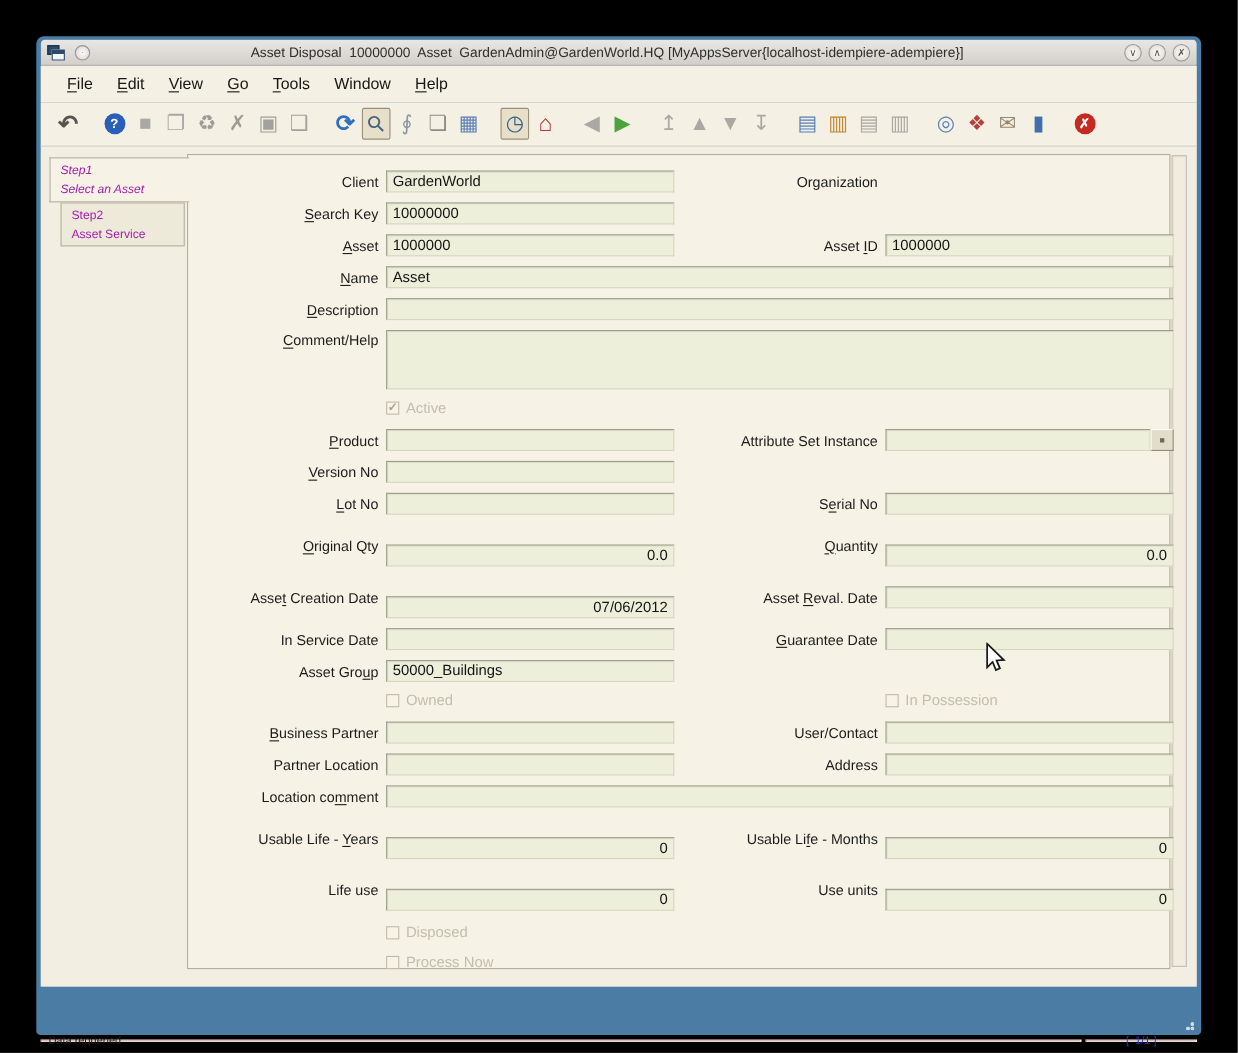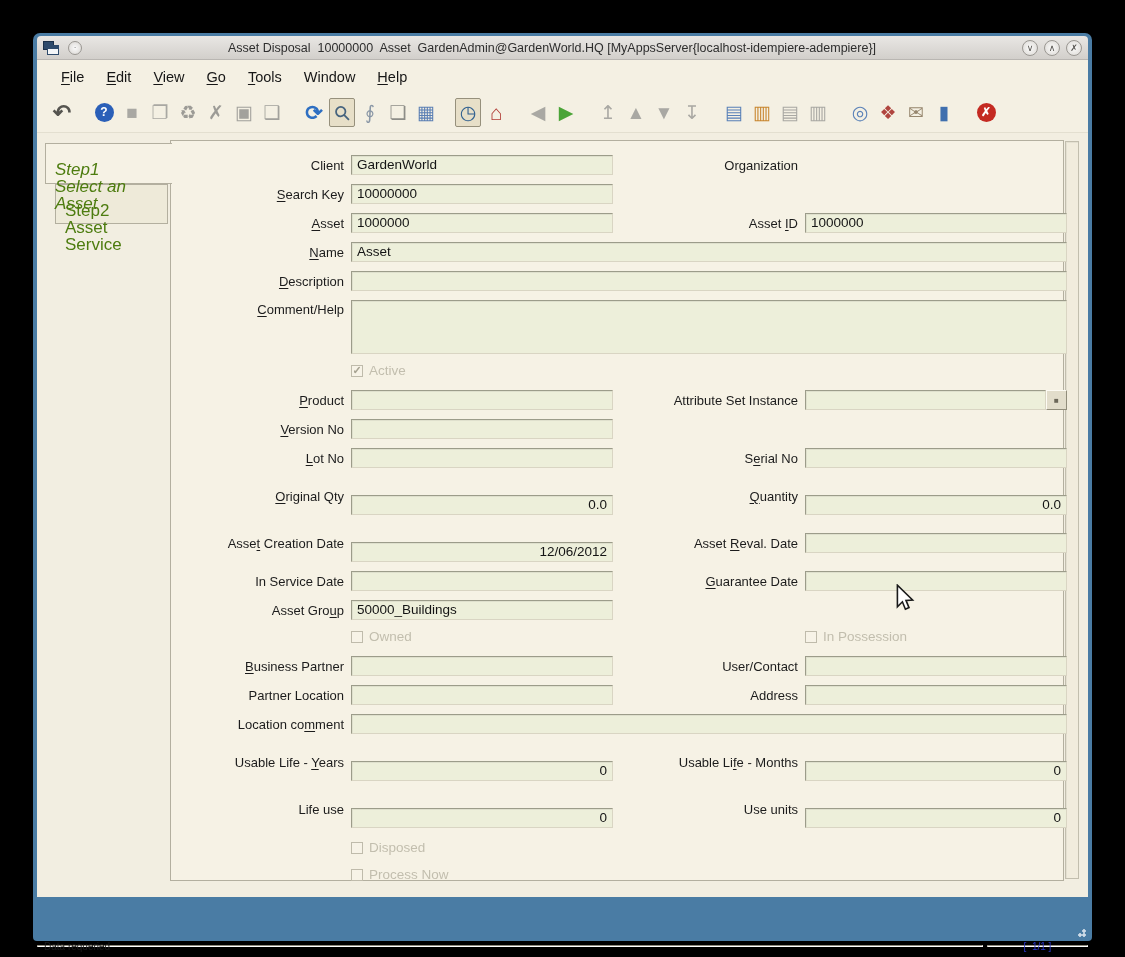--- a/index.html
+++ b/index.html
@@ -37,21 +37,21 @@
   .tbtn[data-name="requery-button"] .glyph { font-size:21px; font-weight:bold; }
   .tbtn[data-name="home-button"] .glyph { font-size:21px; font-weight:bold; }
 
   
   .content { flex:1; background:#f2eee1; position:relative; }
   .panel { position:absolute; left:133px; top:7px; width:894px; height:741px;
     background:#f6f2e5; border:1px solid #b3af9f; z-index:1; }
   .vscroll { position:absolute; right:9px; top:8px; width:14px; height:738px;
     background:#f1ecdd; border:1px solid #c2beae; box-shadow:inset 1px 1px 0 rgba(0,0,0,.05); }
 
-  .tab { position:absolute; padding:17px 4px 0 9px; font-size:17px; line-height:17px; color:#4d7c0f; }
+  .tab { position:absolute; padding:3px 4px 0 9px; font-size:11px; line-height:17px; color:#a21caf; }
   .tab1 { left:8px; top:10px; width:127px; height:41px; background:#f6f2e5;
     border:1px solid #b3af9f; border-right:none; z-index:3; font-style:italic; }
   .tab2 { left:18px; top:51px; width:113px; height:40px; background:#eeead9;
     border:1px solid #b3af9f; z-index:0; }
 
   
   .form { padding:14px 0 0 3px; }
   .row { display:grid; grid-template-columns:172px 262px 182px 262px; column-gap:5px; align-items:center; margin-bottom:9px; }
   .row.mb12 { margin-bottom:12px; }
   .lbl { grid-column:1; text-align:right; font-size:13px; color:#1c1c1c; padding-right:2px; white-space:nowrap; }
@@ -285,21 +285,21 @@
 
         <div class="row">
           <span class="lbl" data-name="original-qty-label"><u>O</u>riginal Qty</span>
           <div class="fld num" data-name="original-qty-field">0.0</div>
           <span class="lbl r" data-name="quantity-label"><u>Q</u>uantity</span>
           <div class="fld r4 num" data-name="quantity-field">0.0</div>
         </div>
 
         <div class="row">
           <span class="lbl" data-name="asset-creation-date-label">Asse<u>t</u> Creation Date</span>
-          <div class="fld num" data-name="asset-creation-date-field">12/06/2012</div>
+          <div class="fld num" data-name="asset-creation-date-field">07/06/2012</div>
           <span class="lbl r" data-name="asset-reval-date-label">Asset <u>R</u>eval. Date</span>
           <div class="fld r4" data-name="asset-reval-date-field"></div>
         </div>
 
         <div class="row">
           <span class="lbl" data-name="in-service-date-label">In Service Date</span>
           <div class="fld" data-name="in-service-date-field"></div>
           <span class="lbl r" data-name="guarantee-date-label"><u>G</u>uarantee Date</span>
           <div class="fld r4" data-name="guarantee-date-field"></div>
         </div>

